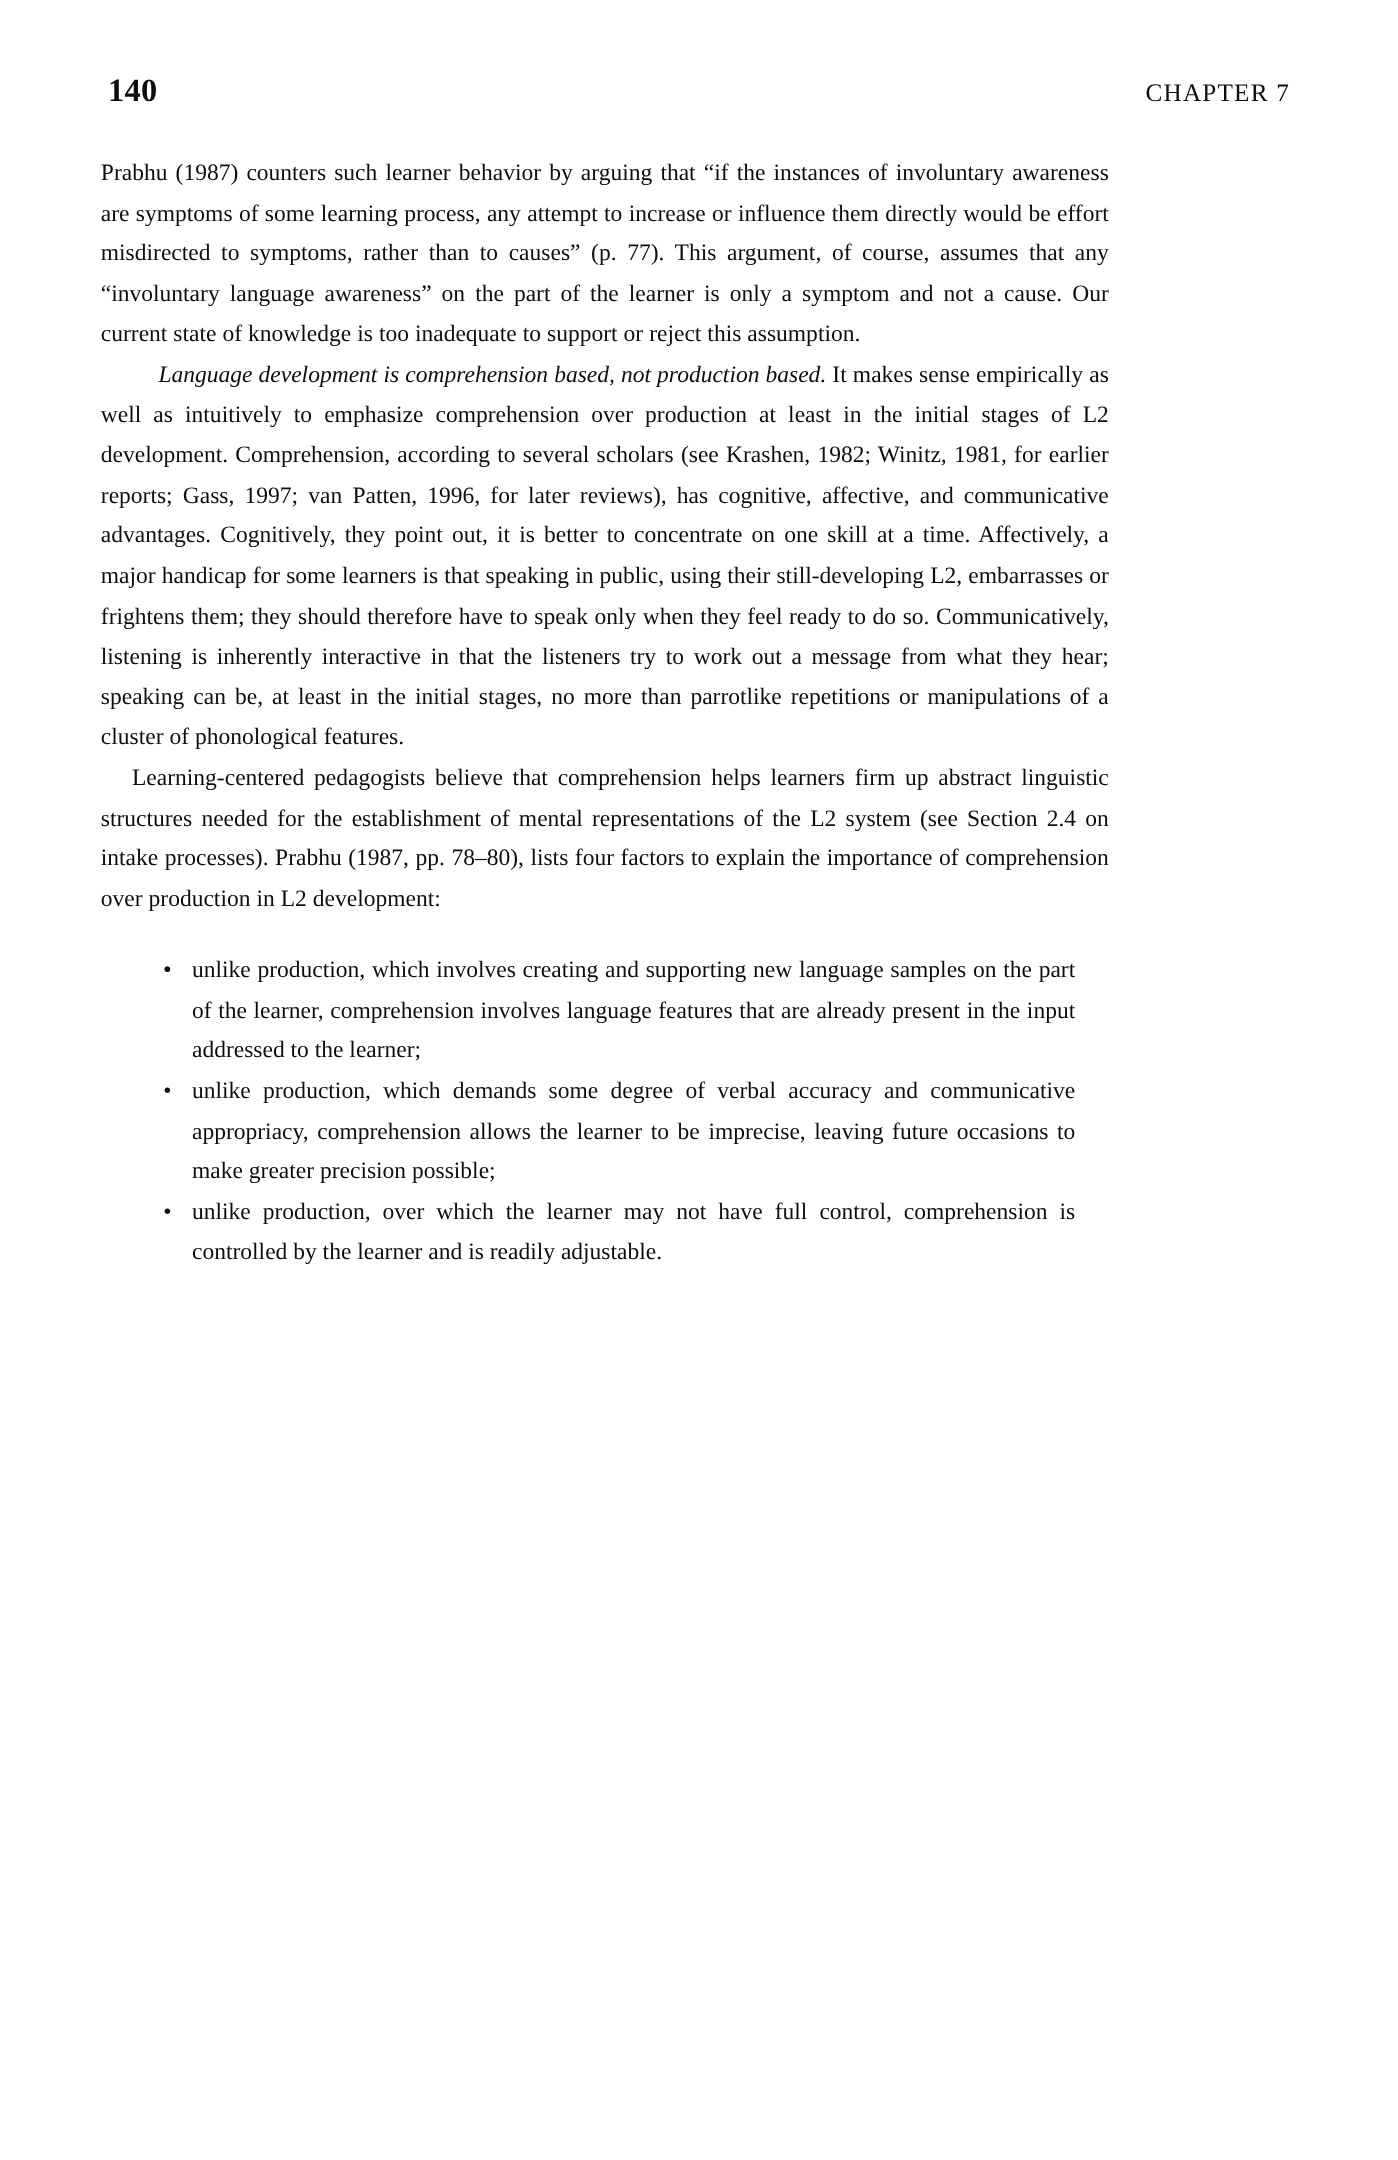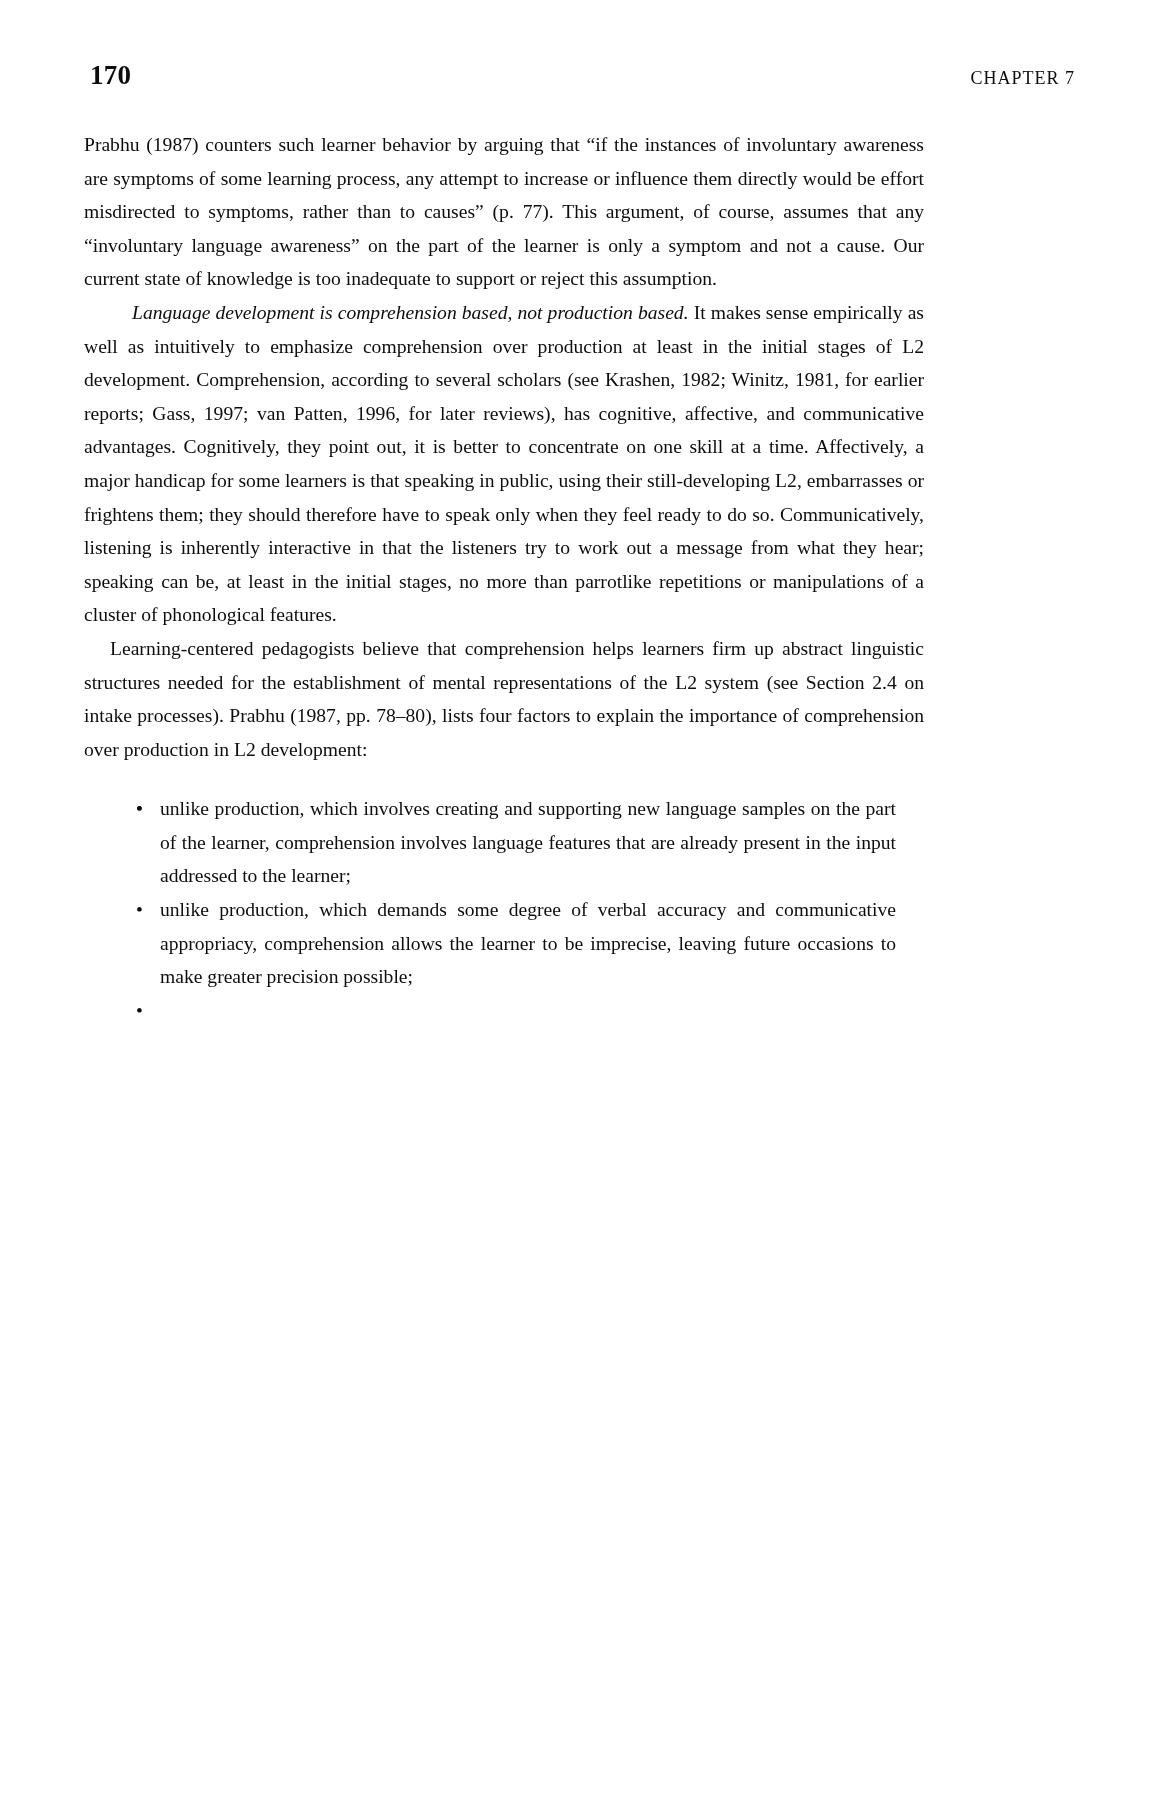--- a/index.html
+++ b/index.html
@@ -46,21 +46,21 @@
     font-weight: normal;
     font-variant: small-caps;
     text-transform: lowercase;
     letter-spacing: 1.0px;
     line-height: 1;
   }
   
   .chaptertag {
     font-variant: normal;
     text-transform: uppercase;
-    font-size: 18px;
+    font-size: 21px;
   }
 
   
   .body {
     position: absolute;
     top: 128px;
     left: 84px;
     width: 840px;
   }
 
@@ -101,21 +101,21 @@
     line-height: 33.6px;
   }
   .after-list { margin-top: 30px; }
 </style>
 </head>
 <body>
 
 <div class="page">
 
   <div class="runhead">
-    <span class="folio">170</span>
+    <span class="folio">140</span>
     <span class="chaptertag">Chapter 7</span>
   </div>
 
   <div class="body">
 
     <p class="para noindent">Prabhu (1987) counters such learner behavior by arguing that “if the instances of involuntary awareness are symptoms of some learning process, any attempt to increase or influence them directly would be effort misdirected to symptoms, rather than to causes” (p. 77). This argument, of course, assumes that any “involuntary language awareness” on the part of the learner is only a symptom and not a cause. Our current state of knowledge is too inadequate to support or reject this assumption.</p>
 
     <p class="para indent">
       <span class="ital">Language development is comprehension based, not production based.</span><span> It makes sense empirically as well as intuitively to emphasize comprehension over production at least in the initial stages of L2 development. Comprehension, according to several scholars (see Krashen, 1982; Winitz, 1981, for earlier reports; Gass, 1997; van Patten, 1996, for later reviews), has cognitive, affective, and communicative advantages. Cognitively, they point out, it is better to concentrate on one skill at a time. Affectively, a major handicap for some learners is that speaking in public, using their still-developing L2, embarrasses or frightens them; they should therefore have to speak only when they feel ready to do so. Communicatively, listening is inherently interactive in that the listeners try to work out a message from what they hear; speaking can be, at least in the initial stages, no more than parrotlike repetitions or manipulations of a cluster of phonological features.</span>
     </p>
@@ -129,18 +129,19 @@
       <li>
         <span class="bul">•</span>
         <span>unlike production, which involves creating and supporting new language samples on the part of the learner, comprehension involves language features that are already present in the input addressed to the learner;</span>
       </li>
       <li>
         <span class="bul">•</span>
         <span>unlike production, which demands some degree of verbal accuracy and communicative appropriacy, comprehension allows the learner to be imprecise, leaving future occasions to make greater precision possible;</span>
       </li>
       <li>
         <span class="bul">•</span>
+        <span>unlike production, over which the learner may not have full control, comprehension is controlled by the learner and is readily adjustable.</span>
       </li>
     </ul>
 
 
   </div>
 </div>
 
 </body></html>

